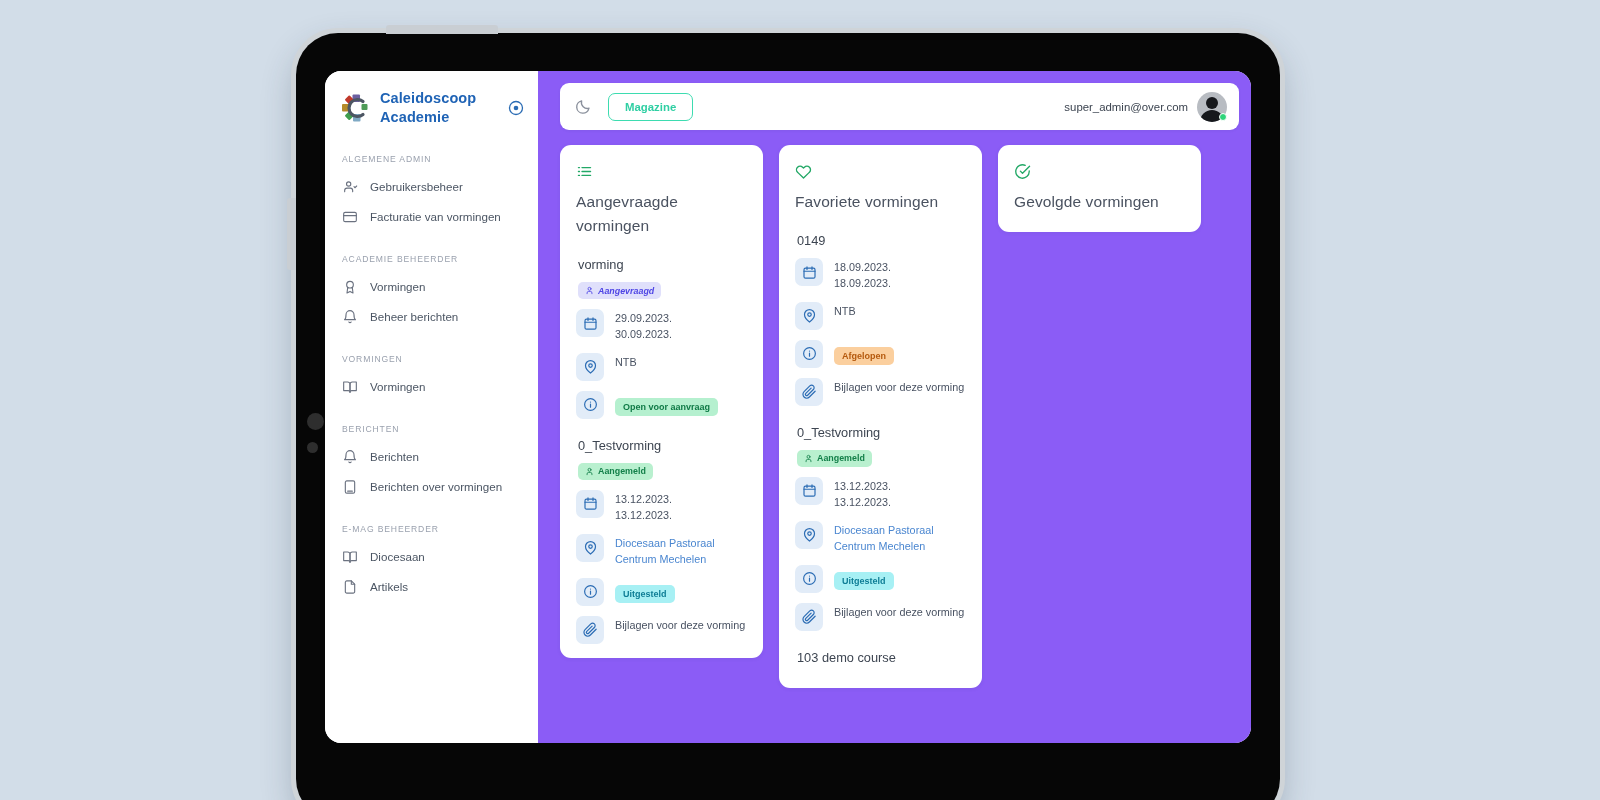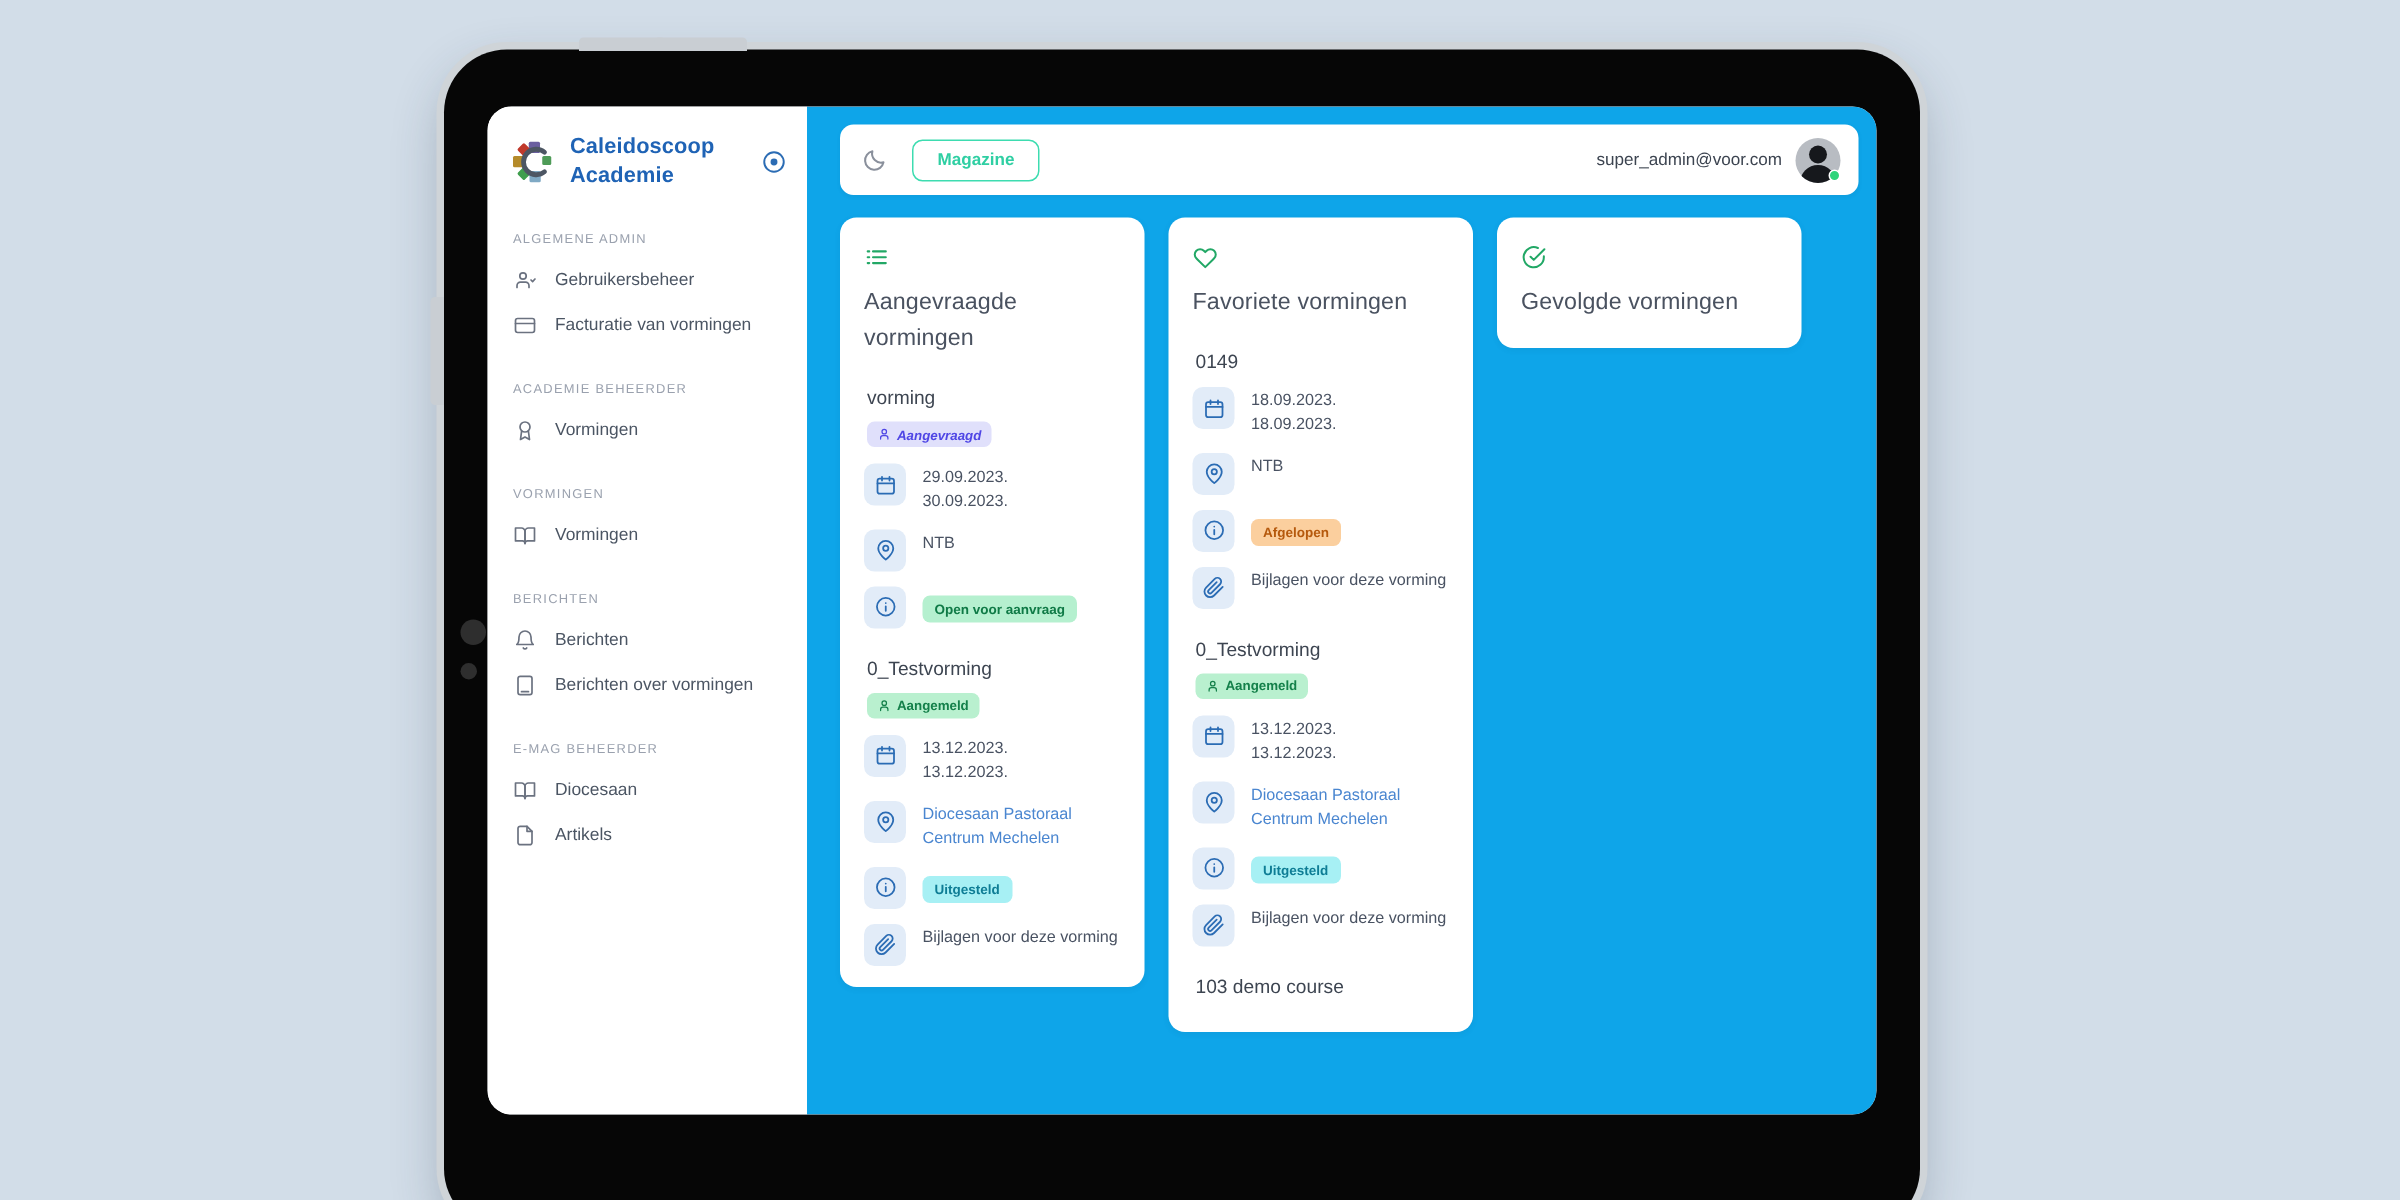--- a/index.html
+++ b/index.html
@@ -72,21 +72,21 @@
   }
   #nav-section-list { margin-top: 26px; }
   .nav-item {
     display: flex; align-items: center; gap: 12px;
     padding: 7px 8px 7px 17px; cursor: pointer;
   }
   .nav-icon { width: 16px; height: 16px; flex-shrink: 0; color: #6b7280; }
   .nav-label { font-size: 11.6px; color: #4b5563; white-space: nowrap; }
 
   
-  #main { flex: 1; height: 100%; position: relative; background: #0ea5e9; }
+  #main { flex: 1; height: 100%; position: relative; background: #8b5cf6; }
 
   #topbar {
     position: absolute; left: 22px; top: 12px; right: 12px;
     height: 47px; background: #fff;
     border-radius: 9px;
     box-shadow: 0 1px 3px rgba(30,50,80,.07);
     display: flex; align-items: center; padding: 0 12px 0 15px;
   }
   #dark-mode-toggle { width: 17px; height: 17px; color: #8a909c; cursor: pointer; }
   #magazine-button {
@@ -231,20 +231,27 @@
             <span class="nav-label">Facturatie van vormingen</span>
           </div>
           <div class="nav-section-title">ACADEMIE BEHEERDER</div>
           <div class="nav-item">
             <span class="nav-icon"><svg viewBox="0 0 24 24" width="100%" height="100%" fill="none" stroke="currentColor" stroke-width="1.7" stroke-linecap="round" stroke-linejoin="round">
                 <circle cx="12" cy="8.5" r="5"></circle>
                 <path d="M8.6 12.6L7.5 21l4.5-2.4L16.5 21l-1.1-8.4"></path>
               </svg></span>
             <span class="nav-label">Vormingen</span>
           </div>
+          <div class="nav-item">
+            <span class="nav-icon"><svg viewBox="0 0 24 24" width="100%" height="100%" fill="none" stroke="currentColor" stroke-width="1.7" stroke-linecap="round" stroke-linejoin="round">
+                <path d="M18 8.5a6 6 0 1 0-12 0c0 6-2.2 7.5-2.2 7.5h16.4S18 14.5 18 8.5z"></path>
+                <path d="M13.7 19.5a2 2 0 0 1-3.4 0"></path>
+              </svg></span>
+            <span class="nav-label">Beheer berichten</span>
+          </div>
           <div class="nav-section-title">VORMINGEN</div>
           <div class="nav-item">
             <span class="nav-icon"><svg viewBox="0 0 24 24" width="100%" height="100%" fill="none" stroke="currentColor" stroke-width="1.7" stroke-linecap="round" stroke-linejoin="round">
                 <path d="M2.5 4.5h6a3.5 3.5 0 0 1 3.5 3.5v12a2.6 2.6 0 0 0-2.6-2.6H2.5z"></path>
                 <path d="M21.5 4.5h-6A3.5 3.5 0 0 0 12 8v12a2.6 2.6 0 0 1 2.6-2.6h6.9z"></path>
               </svg></span>
             <span class="nav-label">Vormingen</span>
           </div>
           <div class="nav-section-title">BERICHTEN</div>
           <div class="nav-item">
@@ -282,21 +289,21 @@
     <div id="main">
 
       <div id="topbar">
         <div id="dark-mode-toggle">
           <svg viewBox="0 0 17 17" width="17" height="17" fill="none" stroke="#8a909c" stroke-width="1.35" stroke-linecap="round" stroke-linejoin="round">
             <path d="M14 10.2A6 6 0 0 1 6.6 2.9 6.2 6.2 0 1 0 14 10.2z"></path>
           </svg>
         </div>
         <button id="magazine-button">Magazine</button>
         <div id="topbar-spacer"></div>
-        <div id="user-email">super_admin@voor.com</div>
+        <div id="user-email">super_admin@over.com</div>
         <div id="avatar-wrap">
           <div id="avatar">
             <div id="avatar-head"></div>
             <div id="avatar-body"></div>
           </div>
           <div id="avatar-status-dot"></div>
         </div>
       </div>
 
       <div id="columns">

